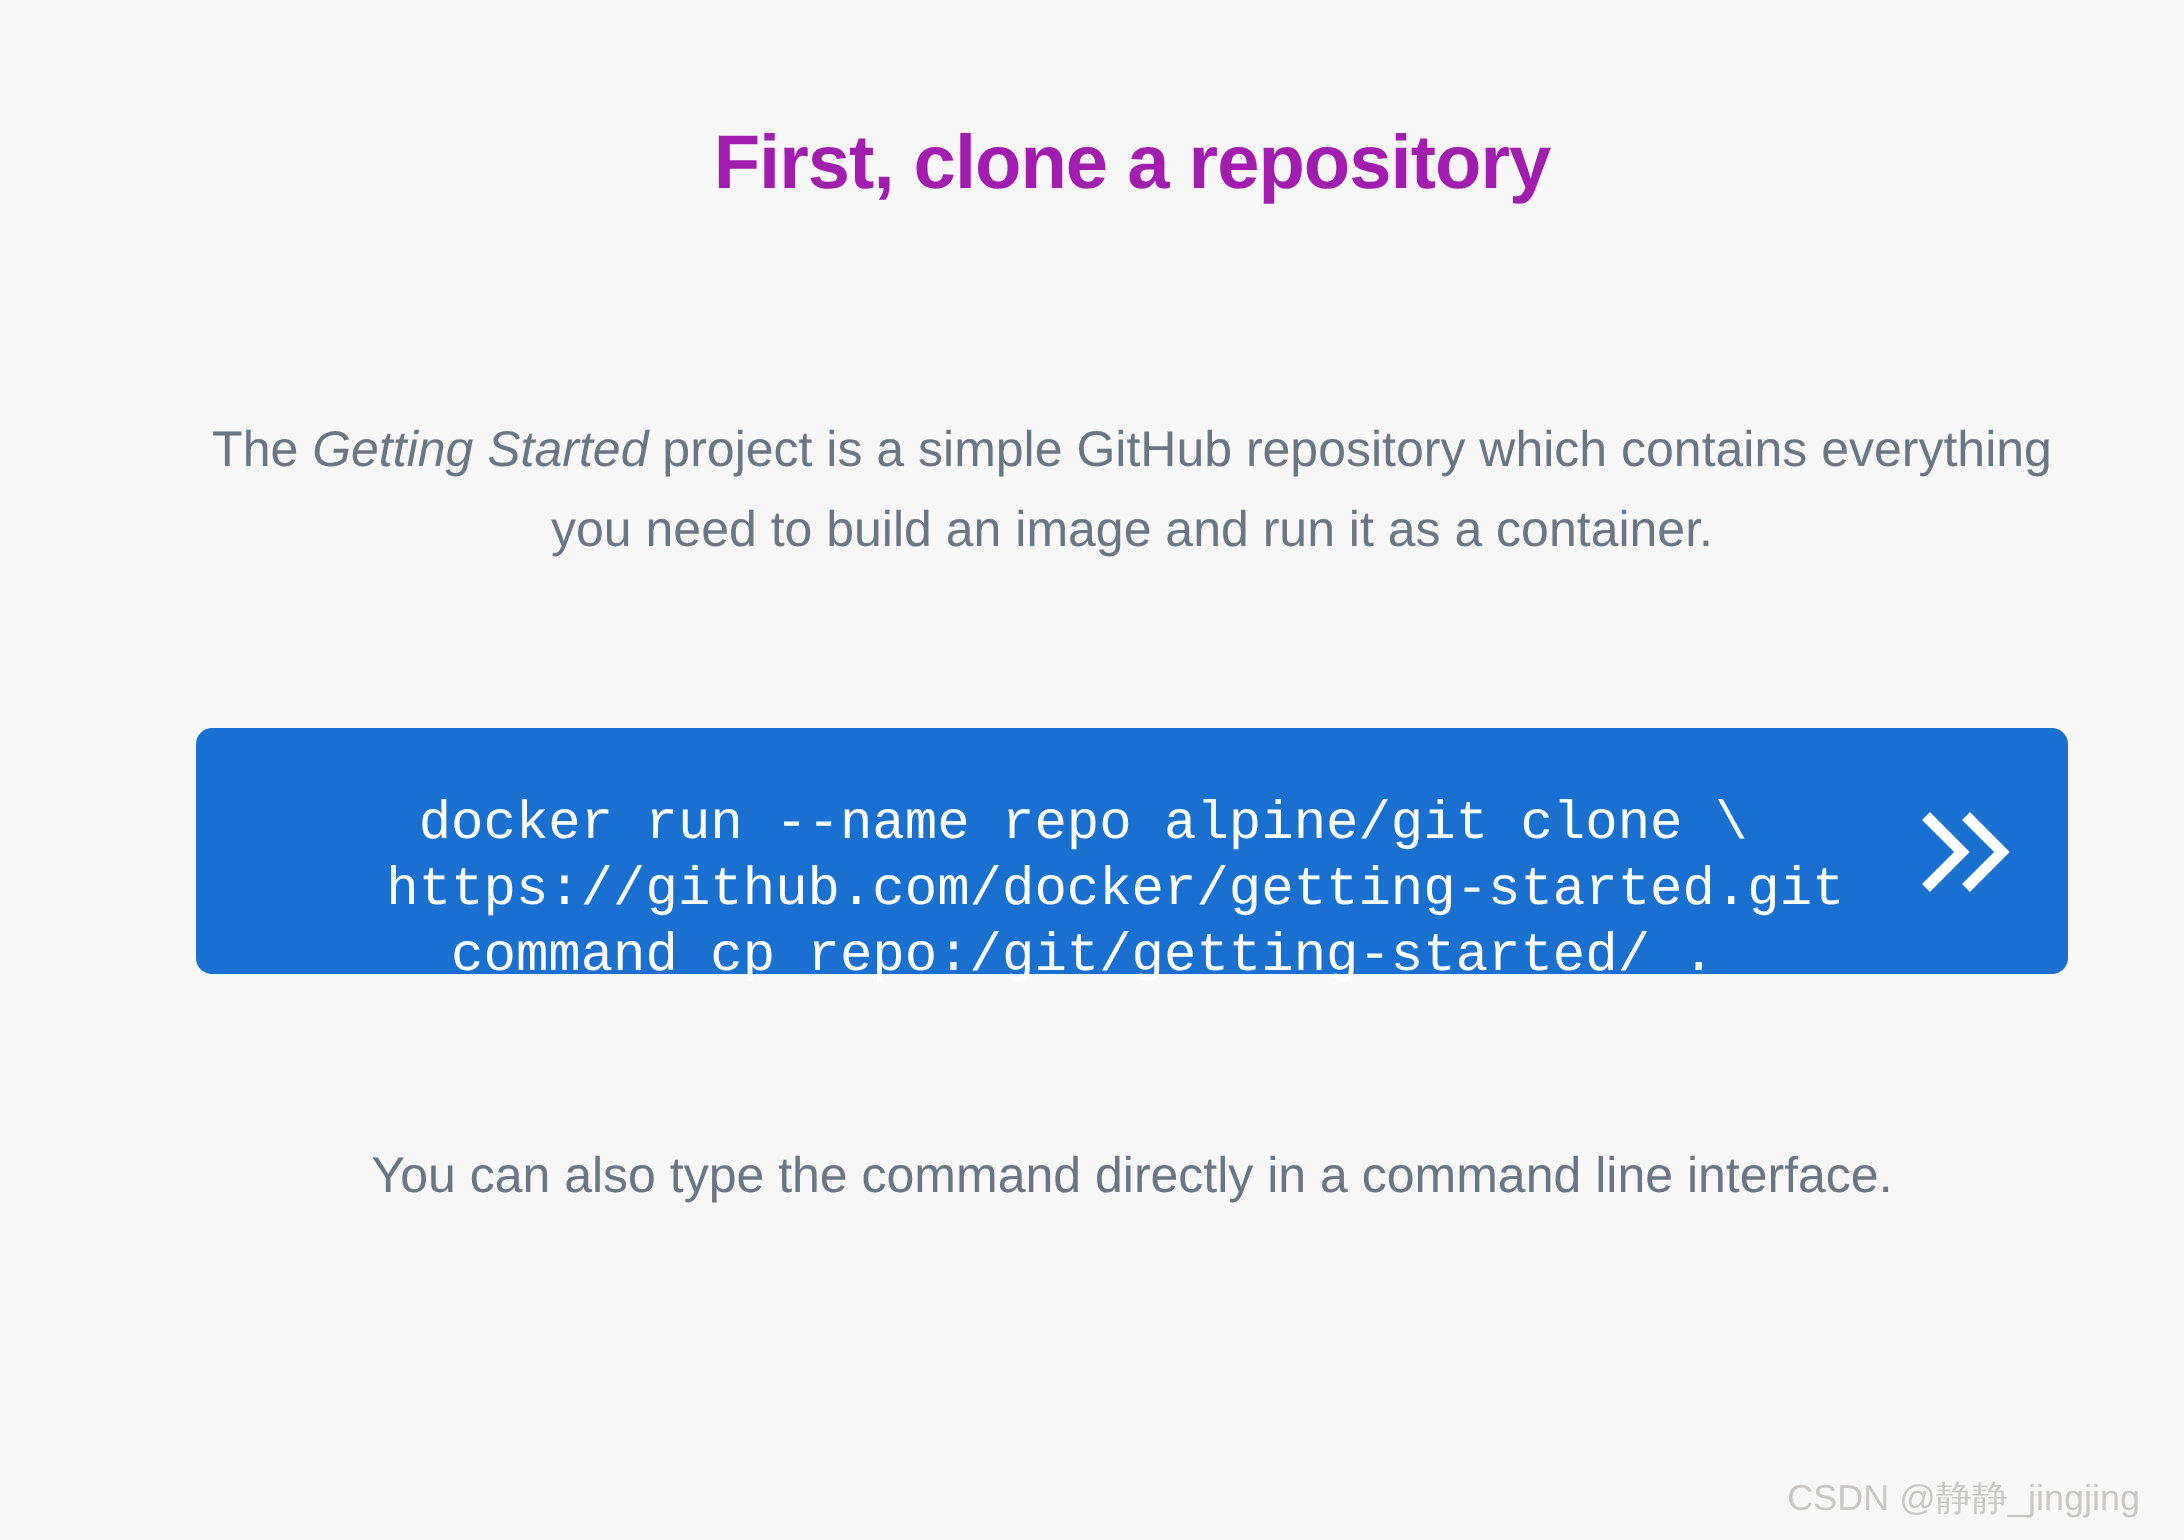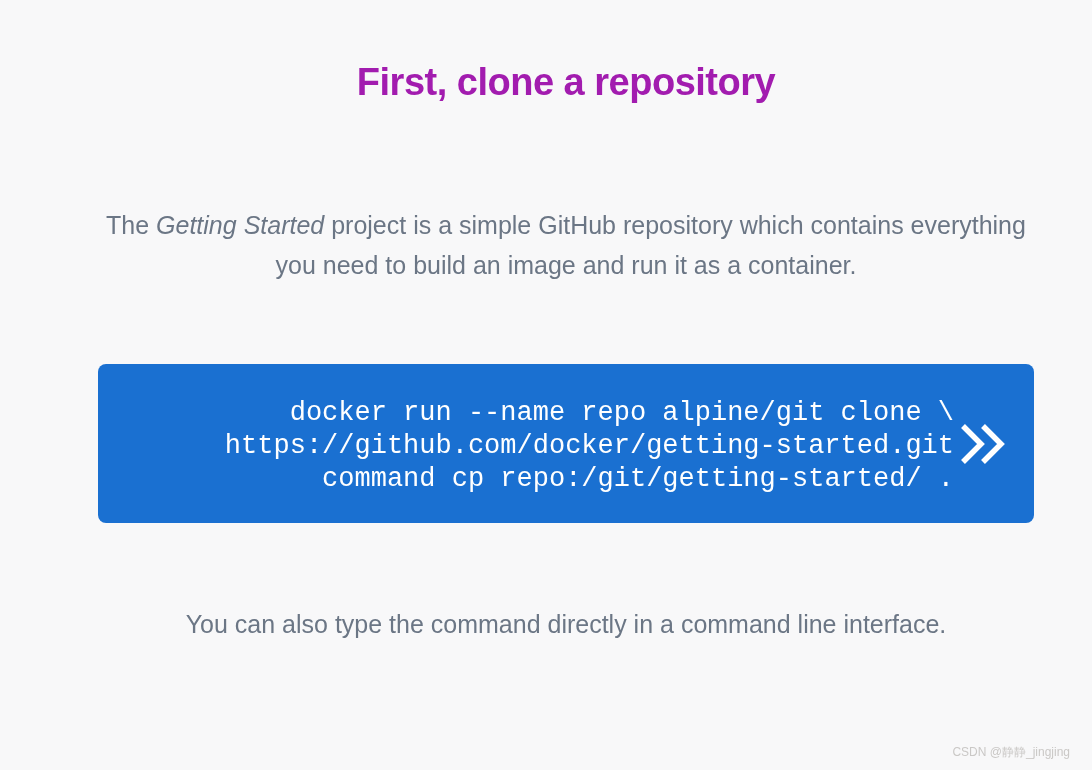--- a/index.html
+++ b/index.html
@@ -40,25 +40,25 @@
   .instruction {
     margin-top: 64px;
     font-size: 25px;
     line-height: 40px;
     color: #6b7685;
   }
   .code-block {
     position: relative;
     margin: 79px auto 0;
     width: 936px;
-    height: 159px;
+    height: 123px;
     background: #1a70d1;
     border-radius: 8px;
     padding: 33px 80px 0 31px;
-    text-align: right;
+    text-align: center;
     cursor: pointer;
   }
   .code-line {
     font-family: "Liberation Mono", monospace;
     font-size: 27px;
     line-height: 33px;
     color: #ffffff;
     white-space: pre;
   }
   .next-chevron {
@@ -73,21 +73,21 @@
   .note {
     margin-top: 81px;
     font-size: 25px;
     line-height: 40px;
     color: #6b7685;
   }
   .watermark {
     position: absolute;
     right: 22px;
     bottom: 9px;
-    font-size: 12px;
+    font-size: 18px;
     color: #cac8c6;
     margin-top: 20px;
   }
 </style>
 </head>
 <body>
 
 <div class="content">
 
   <h1 class="page-title">First, clone a repository</h1>

